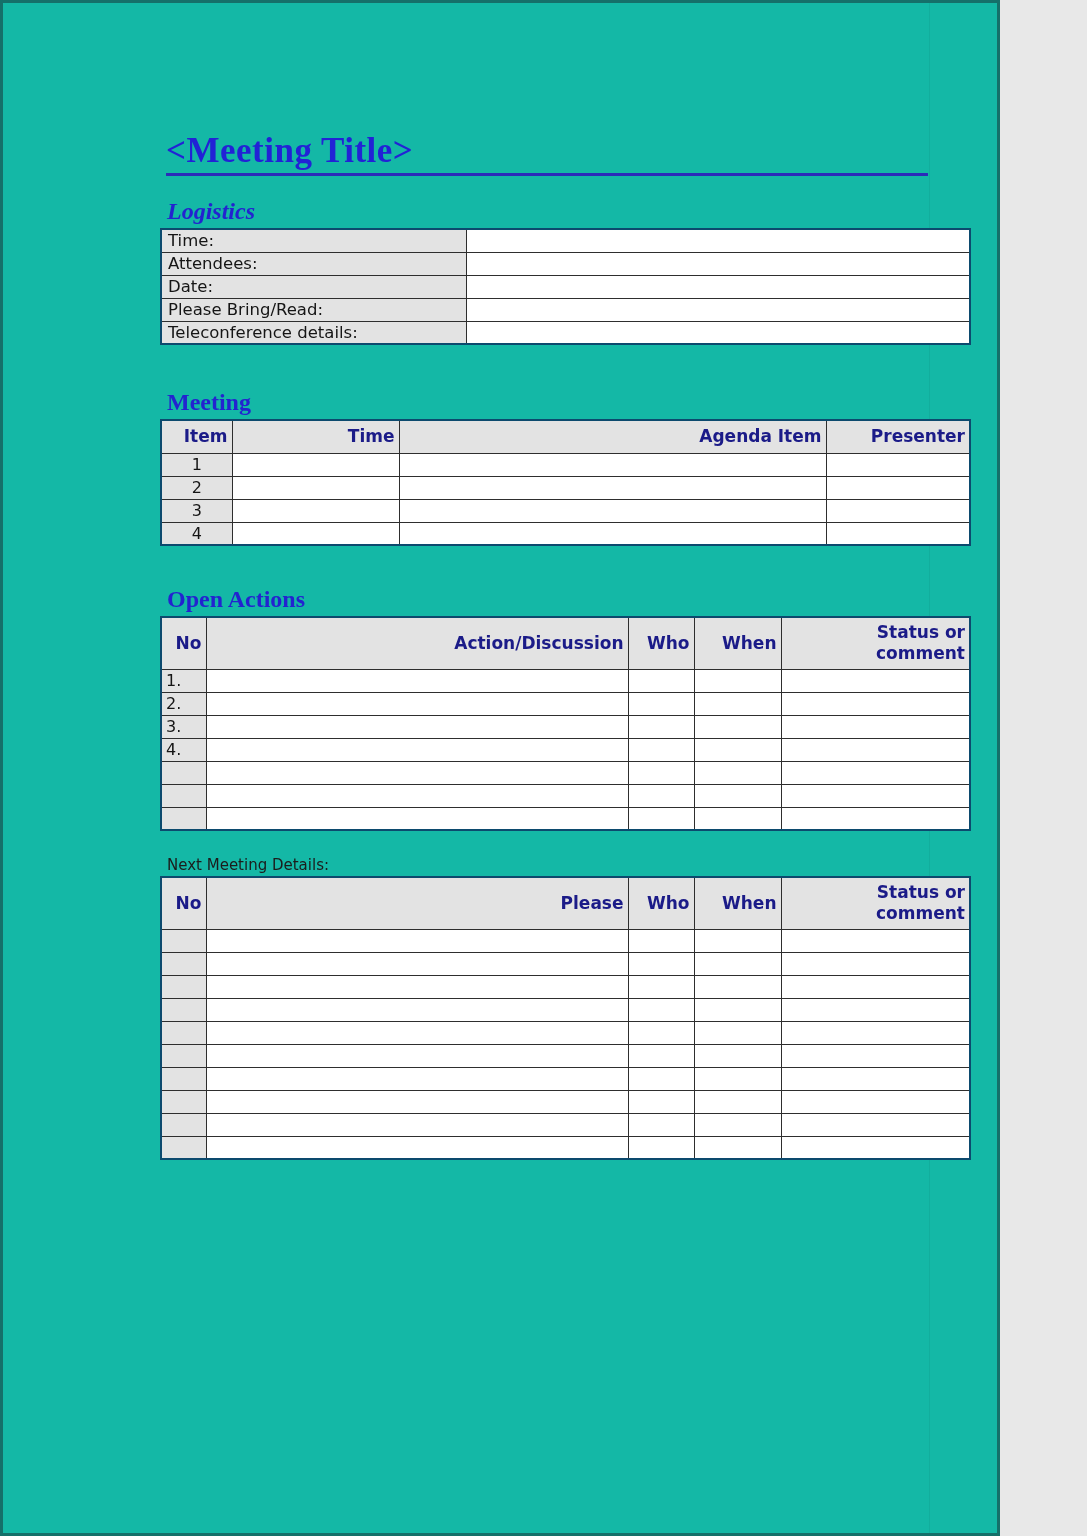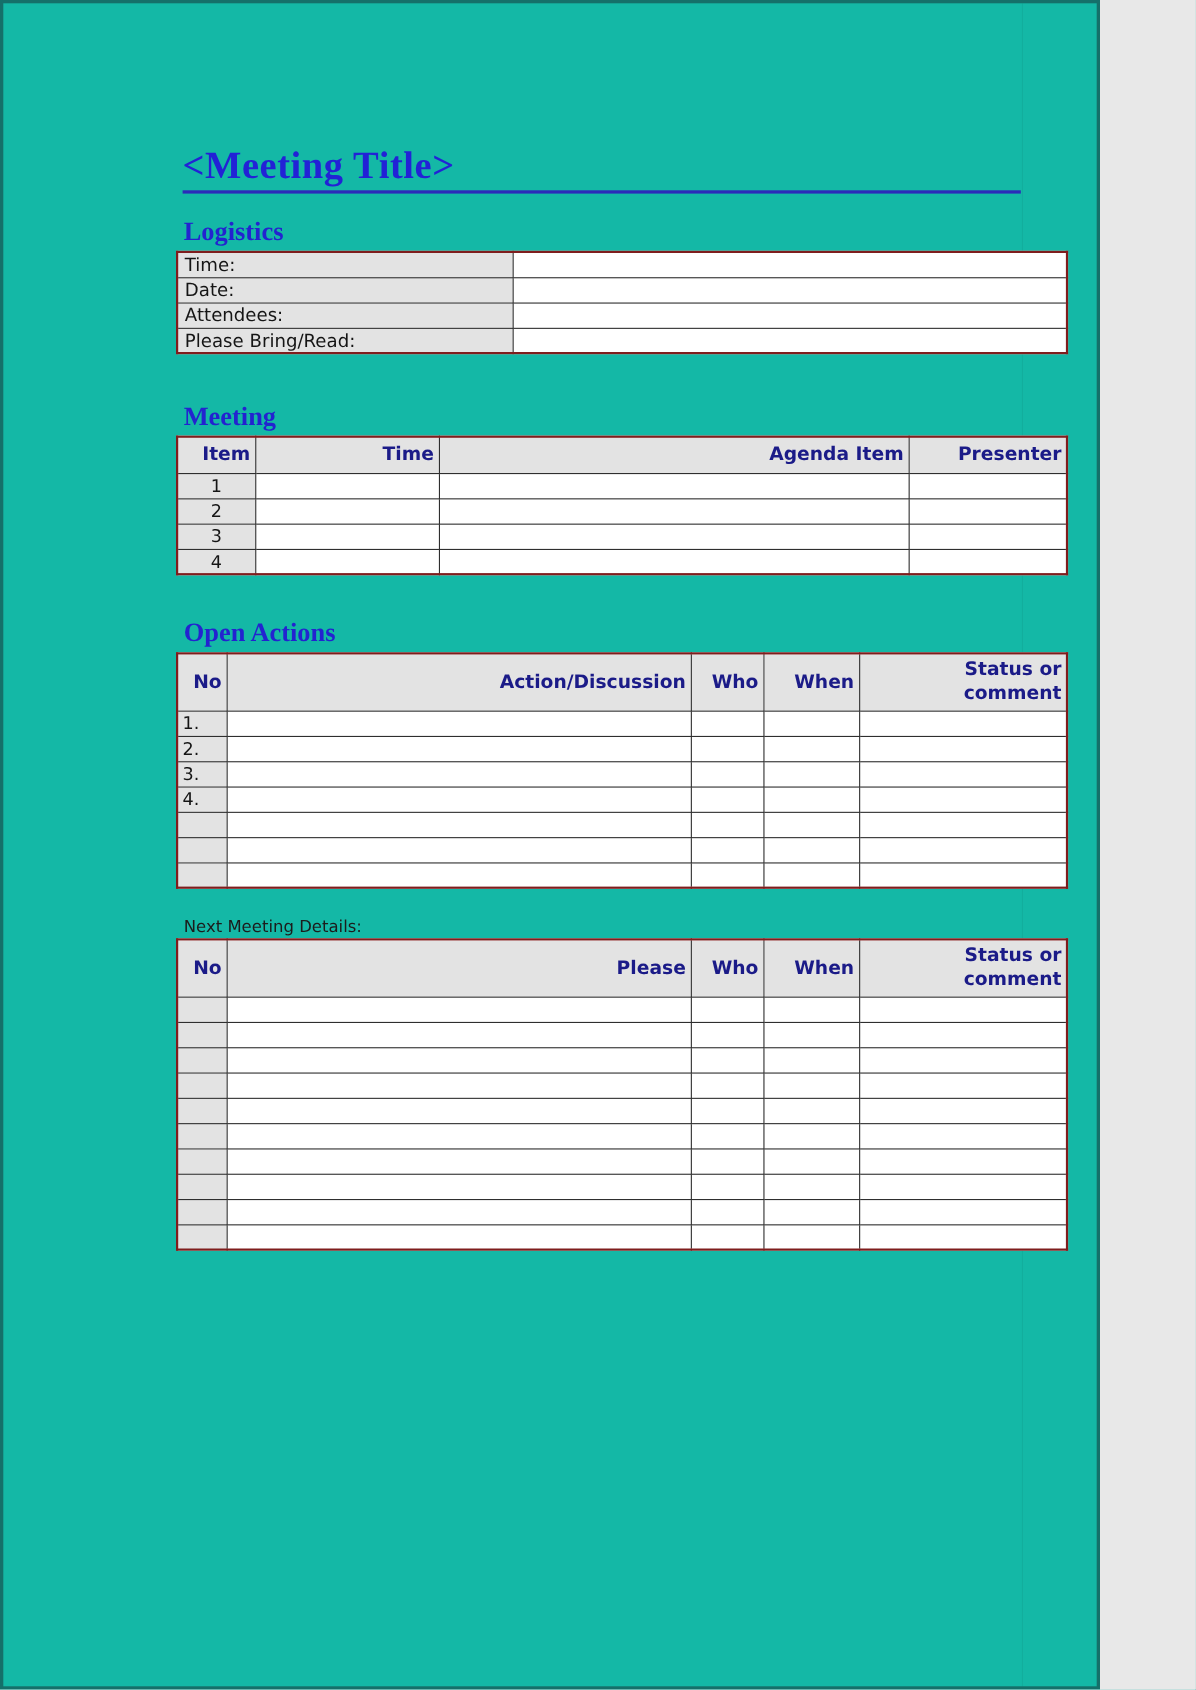--- a/index.html
+++ b/index.html
@@ -21,30 +21,30 @@
     font-weight:bold; font-size:35px; line-height:44px;
     color:#2222d6; letter-spacing:0.5px;
   }
 
   
   h2.section {
     font-family:"Liberation Serif","DejaVu Serif",serif;
     font-weight:bold; font-size:24px; line-height:26px;
     color:#2323d0; margin-left:7px;
   }
-  h2.sec-logistics { margin-top:22px; margin-bottom:4px; }
+  h2.sec-logistics { margin-top:22px; margin-bottom:4px;font-style:italic; }
   h2.sec-agenda    { margin-top:44px; margin-bottom:4px; }
   h2.sec-open      { margin-top:40px; margin-bottom:4px; }
   h2.sec-closed    { margin-top:16px; margin-bottom:5px; }
 
   
   table {
     border-collapse:collapse; table-layout:fixed;
     width:809px; background:#fff;
-    border:2px solid #7f1d1d;
+    border:2px solid #0c4a6e;
   }
   td, th { border:1px solid #2e2e2e; overflow:hidden; }
   td {
     height:23px; padding:0 5px;
     font-size:16px; color:#151515;
   }
   th {
     background:#e3e3e3; color:#1b1b88;
     font-weight:bold; font-size:17px;
     text-align:right; padding:2px 4px; line-height:21px;
@@ -86,29 +86,33 @@
       <colgroup>
           <col style="width:305px">
           <col style="width:504px">
         </colgroup>
       <tbody>
           <tr>
             <td>Time:</td>
             <td></td>
           </tr>
           <tr>
+            <td>Attendees:</td>
+            <td></td>
+          </tr>
+          <tr>
             <td>Date:</td>
             <td></td>
           </tr>
           <tr>
-            <td>Attendees:</td>
-            <td></td>
-          </tr>
-          <tr>
             <td>Please Bring/Read:</td>
+            <td></td>
+          </tr>
+          <tr>
+            <td>Teleconference details:</td>
             <td></td>
           </tr>
         </tbody>
     </table>
 
     <h2 class="section sec-agenda">Meeting</h2>
     <table class="agenda-table">
       <colgroup>
         <col style="width:71px">
           <col style="width:167px">

